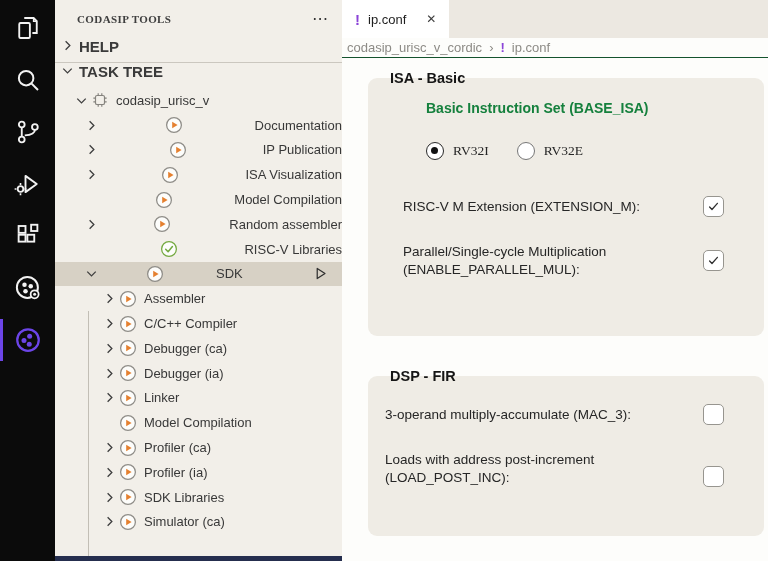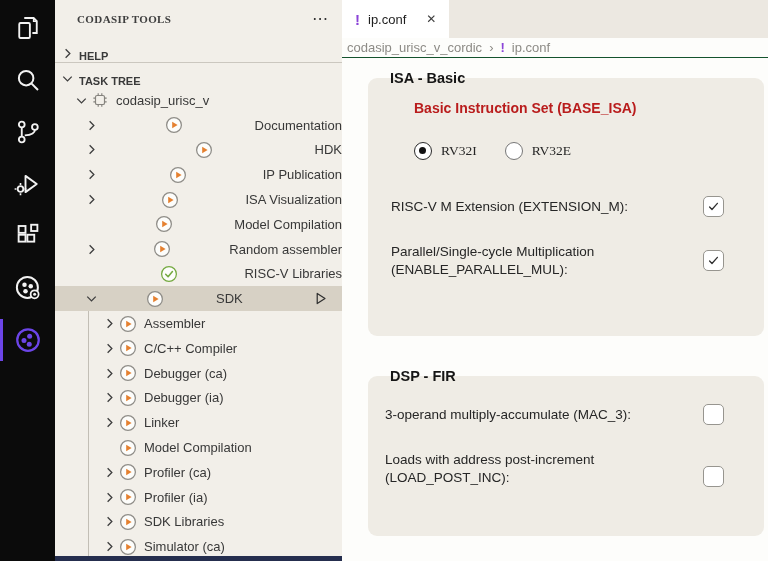--- a/index.html
+++ b/index.html
@@ -16,22 +16,22 @@
   .activity-bar{width:55px;height:100%;background:var(--ab-bg);flex:none;padding-top:2px;}
   .ab-item{position:relative;width:55px;height:52px;display:flex;align-items:center;justify-content:center;cursor:pointer;}
   .ab-item svg{width:30px;height:30px;}
   .ab-item.active::before{content:'';position:absolute;left:0;top:5px;bottom:5px;width:3px;background:var(--accent-purple);}
 
   
   .sidebar{position:relative;width:287px;height:100%;background:var(--sb-bg);flex:none;overflow:hidden;}
   .sb-header{height:38px;display:flex;align-items:center;justify-content:space-between;padding:0 14px 0 22px;}
   .sb-title{font-size:11px;font-weight:600;letter-spacing:.4px;color:#3E3E3E;font-family:Liberation Serif, serif;}
   .sb-more{font-size:16px;color:#333;cursor:pointer;line-height:1;}
-  .sb-section{display:flex;align-items:flex-end;height:24px;padding-left:5px;gap:3px;
-    font-weight:700;font-size:11px;color:#3A3A3A;cursor:pointer;}
+  .sb-section{display:flex;align-items:flex-start;height:24px;padding-left:5px;gap:3px;
+    font-weight:700;font-size:15px;color:#3A3A3A;cursor:pointer;}
   .sb-section .chev{width:16px;height:16px;color:#3E3E3E;flex:none;}
   .sb-sep{height:1px;background:#CBC7BF;}
   .tree{position:absolute;top:88px;left:0;right:0;bottom:0;}
   .indent-guide{position:absolute;left:33px;top:223px;height:248px;width:1px;background:#C2BEB5;}
   .tree-row{display:flex;align-items:center;height:24.8px;font-size:13px;color:#383838;cursor:pointer;position:relative;}
   .tree-row.lvl0{padding-left:18px;}
   .tree-row.lvl1{padding-left:28px;justify-content:space-between;}
   .tree-row.lvl2{padding-left:46px;}
   .tree-row.selected{background:var(--sel-bg);gap:45px;}
   .twisty{width:17px;height:16px;flex:none;display:flex;align-items:center;justify-content:center;color:#3E3E3E;}
@@ -49,24 +49,24 @@
   .tab{height:38px;display:inline-flex;align-items:center;background:#fff;padding:0 13px;gap:8px;cursor:pointer;}
   .tab-warn{color:var(--warning-purple);font-weight:700;font-size:15px;}
   .tab-label{font-size:13px;color:#1E1E1E;}
   .tab-close{font-size:12px;color:#3C3C3C;margin-left:12px;cursor:pointer;}
   .breadcrumb{height:20px;display:flex;align-items:center;gap:7px;padding-left:5px;
     font-size:13px;color:#8D8B86;border-bottom:1px solid #14532d;flex:none;}
   .bc-warn{color:var(--warning-purple);font-weight:700;font-size:13px;}
   .bc-seg{cursor:pointer;}
   .content{flex:1;overflow:hidden;padding-left:26px;}
   .panel{position:relative;width:396px;background:var(--panel-bg);border-radius:9px;}
-  .panel.p1{margin-top:20px;height:258px;padding:22px 40px 0 23px;}
+  .panel.p1{margin-top:20px;height:258px;padding:22px 40px 0 35px;}
   .panel.p2{margin-top:40px;height:160px;padding:28px 40px 0 17px;}
   .panel-title{position:absolute;top:-8px;left:22px;font-size:14.5px;font-weight:700;color:#161616;white-space:nowrap;}
-  .subtitle{margin-left:23px;font-size:14px;font-weight:700;color:#b91c1c;}
+  .subtitle{margin-left:23px;font-size:14px;font-weight:700;color:#15803d;}
   .radio-row{display:flex;align-items:center;gap:28px;margin:26px 0 0 23px;font-family:Liberation Serif, serif;}
   .radio-opt{display:flex;align-items:center;gap:9px;cursor:pointer;}
   .radio{width:18px;height:18px;border-radius:50%;background:#fff;border:1.5px solid #777;position:relative;flex:none;}
   .radio.selected{border-color:#2A2A2A;}
   .radio.selected::after{content:'';position:absolute;left:4px;top:4px;width:7px;height:7px;border-radius:50%;background:#111;}
   .radio-label{font-size:13.5px;color:#262626;}
   .field-row{display:flex;justify-content:space-between;align-items:center;}
   .p1 .field-row.f1{margin-top:36px;}
   .p1 .field-row.f2{margin-top:26px;}
   .p2 .field-row.f1{margin-top:0;}
@@ -182,34 +182,20 @@
               <path d="M6 3.5 L10.5 8 L6 12.5" fill="none" stroke="currentColor" stroke-width="1.4"></path>
             </svg>
           </span>
           <span class="t-icon">
             <svg viewBox="0 0 20 20">
               <circle cx="10" cy="10" r="8.2" fill="#FDFDFB" stroke="#8F8D88" stroke-width="1.4"></circle>
               <path d="M8 6.4 L14 10 L8 13.6 Z" fill="#E5802F"></path>
             </svg>
           </span>
           <span class="t-label">Documentation</span>
-        </div>
-        <div class="tree-row lvl1">
-          <span class="twisty">
-            <svg viewBox="0 0 16 16">
-              <path d="M6 3.5 L10.5 8 L6 12.5" fill="none" stroke="currentColor" stroke-width="1.4"></path>
-            </svg>
-          </span>
-          <span class="t-icon">
-            <svg viewBox="0 0 20 20">
-              <circle cx="10" cy="10" r="8.2" fill="#FDFDFB" stroke="#8F8D88" stroke-width="1.4"></circle>
-              <path d="M8 6.4 L14 10 L8 13.6 Z" fill="#E5802F"></path>
-            </svg>
-          </span>
-          <span class="t-label">HDK</span>
         </div>
         <div class="tree-row lvl1">
           <span class="twisty">
             <svg viewBox="0 0 16 16">
               <path d="M6 3.5 L10.5 8 L6 12.5" fill="none" stroke="currentColor" stroke-width="1.4"></path>
             </svg>
           </span>
           <span class="t-icon">
             <svg viewBox="0 0 20 20">
               <circle cx="10" cy="10" r="8.2" fill="#FDFDFB" stroke="#8F8D88" stroke-width="1.4"></circle>

